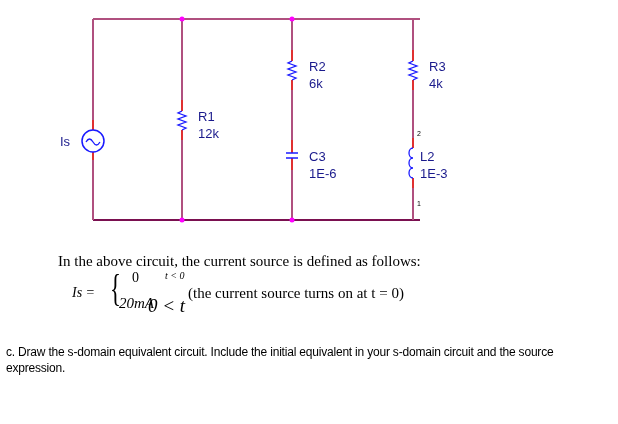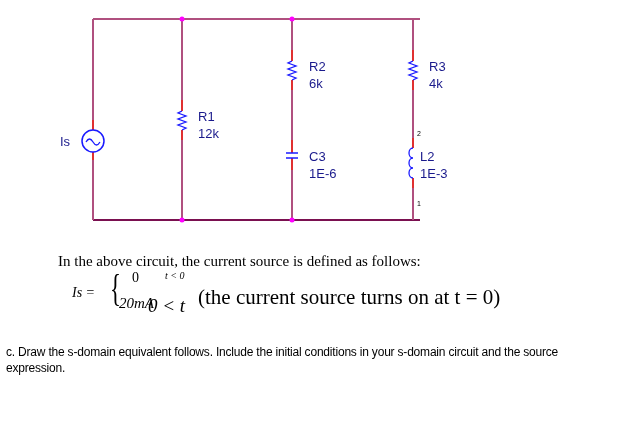--- a/index.html
+++ b/index.html
@@ -90,15 +90,15 @@
 </svg>
 
 <div class="serif" style="left:58px; top:253px; font-size:15px;">In the above circuit, the current source is defined as follows:</div>
 
 <div class="serif ital" style="left:72px; top:285px; font-size:14px;text-align:center;">Is =</div>
 <div class="serif" style="left:110px; top:269px; font-size:38px; line-height:38px; transform:scaleX(0.6); transform-origin:left;">{</div>
 <div class="serif" style="left:132px; top:270px; font-size:14px;">0</div>
 <div class="serif ital" style="left:165px; top:270px; font-size:10px;">t &lt; 0</div>
 <div class="serif ital" style="left:119px; top:295px; font-size:15px;">20mA</div>
 <div class="serif ital" style="left:148px; top:295px; font-size:19px;">0 &lt; t</div>
-<div class="serif" style="left:198px; top:285px; font-size:21px;">(the current source turns on at t = 0)</div>
+<div class="serif" style="left:188px; top:285px; font-size:15px;">(the current source turns on at t = 0)</div>
 
-<div class="prompt">c. Draw the s-domain equivalent follows.  Include the initial conditions in your s-domain circuit and the source expression.</div>
+<div class="prompt">c. Draw the s-domain equivalent circuit.  Include the initial equivalent in your s-domain circuit and the source expression.</div>
 
 </body></html>

